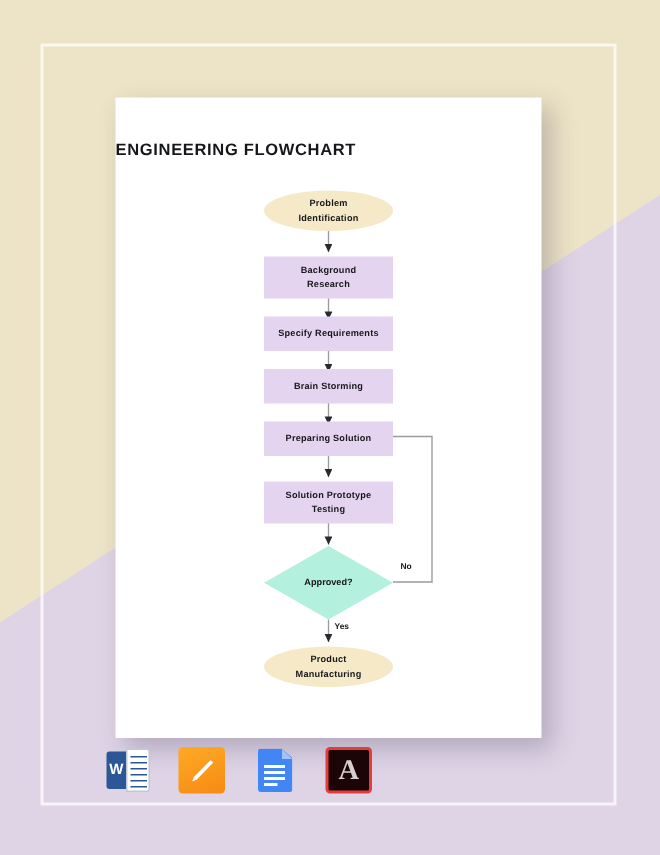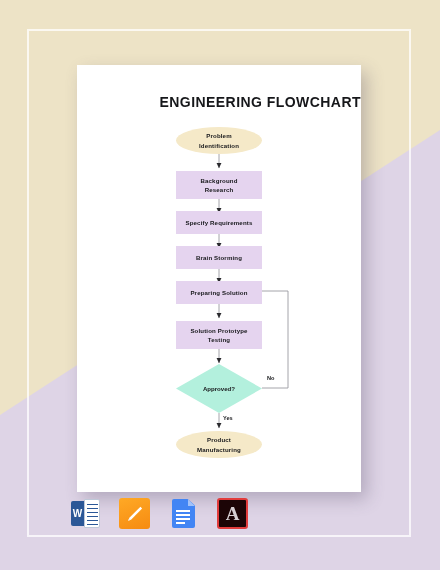--- a/index.html
+++ b/index.html
@@ -56,22 +56,22 @@
     height: 427px;
     background: #ffffff;
     box-shadow: 6px 7px 16px rgba(80,70,95,0.30);
   }
 
   .page-title {
     position: absolute;
     left: 0;
     top: 29px;
     width: 100%;
-    text-align: right;
-    font-size: 14px;
+    text-align: left;
+    font-size: 11px;
     font-weight: bold;
     letter-spacing: 0.45px;
     color: #16171a;
   }
 
   
   .flow {
     position: absolute;
     left: 0;
     top: 0;

